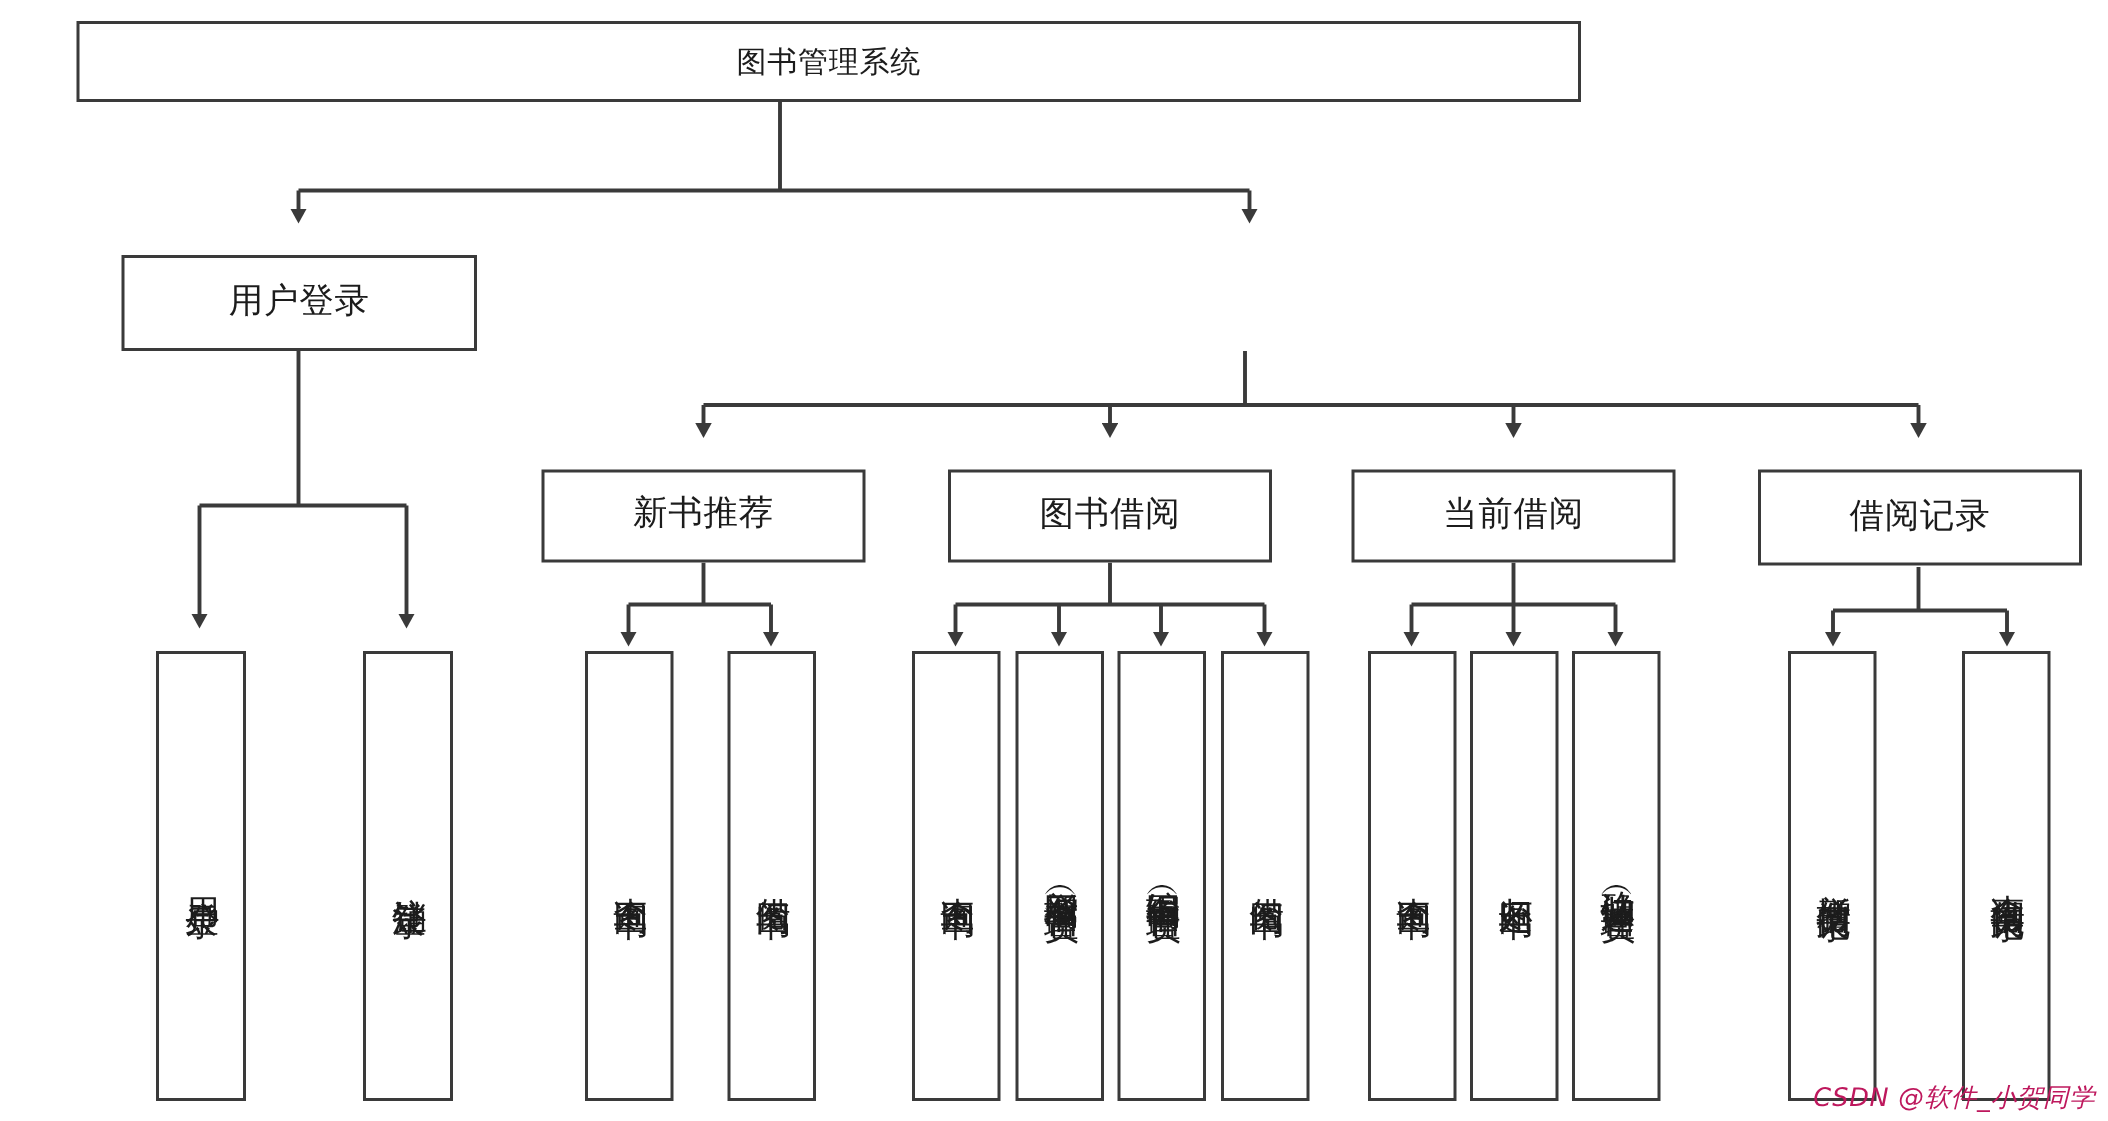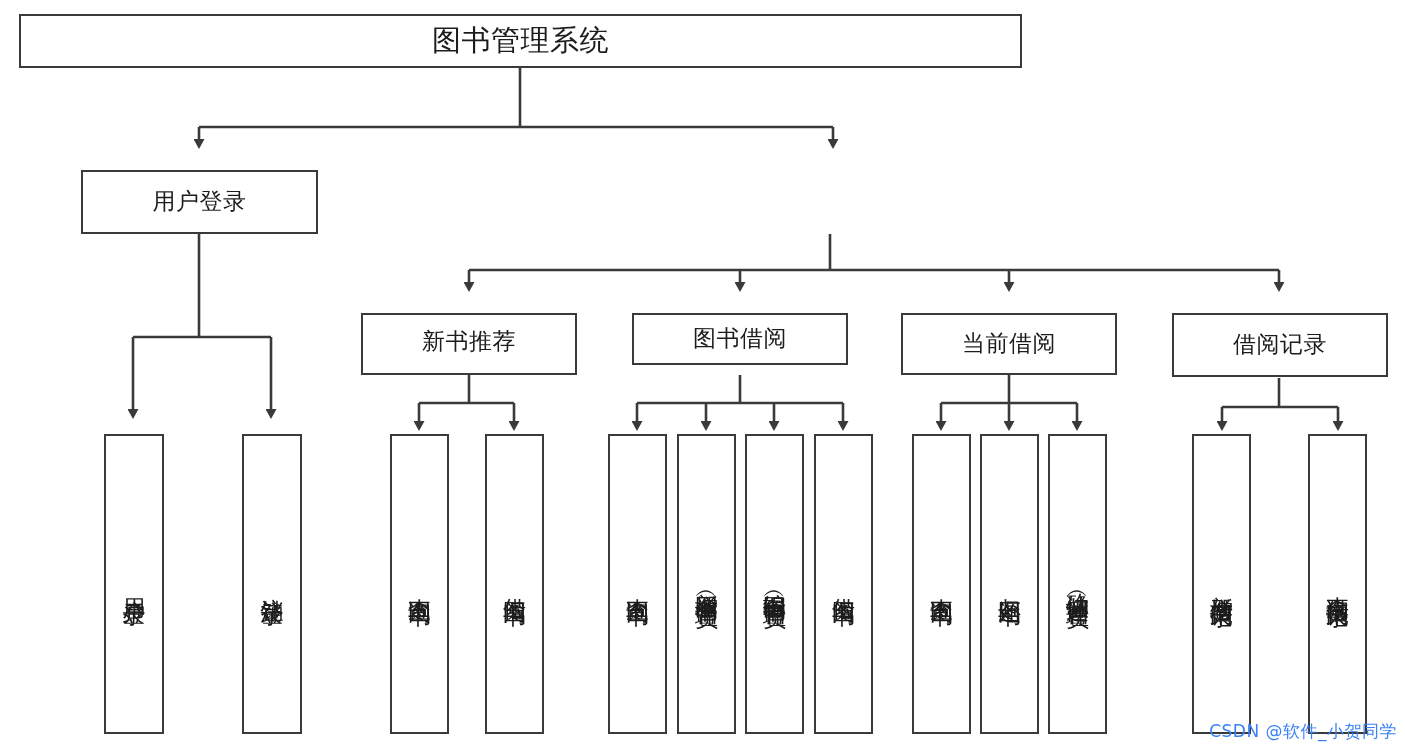--- a/index.html
+++ b/index.html
@@ -34,21 +34,22 @@
     align-items: center;
     justify-content: center;
     color: #1c1c1c;
   }
   .node-h {
     font-size: 23px;
     letter-spacing: 0.5px;
     line-height: 1.1;
   }
   .node-title {
-    font-size: 29px;
+    font-size: 20px;
+    margin-left: 32px;
   }
   .node-v {
     writing-mode: vertical-rl;
     text-orientation: upright;
     font-size: 23px;
     line-height: 1.18;
     letter-spacing: 2px;
     align-items: center;
     justify-content: center;
     text-align: center;
@@ -58,23 +59,24 @@
     writing-mode: vertical-rl;
     text-orientation: upright;
     display: inline-block;
     max-height: 100%;
   }
   .watermark {
     position: absolute;
     right: 8px;
     bottom: 4px;
     font-size: 17px;
-    color: #3b82f6;
+    color: #be185d;
     white-space: nowrap;
     letter-spacing: 0.5px;
+    font-style: italic;
   }
 </style>
 </head>
 <body>
 
 <div id="canvas">
 
   <svg class="connectors" viewBox="0 0 1405 747" xmlns="http://www.w3.org/2000/svg">
     <defs>
       <marker id="arrow" markerWidth="10" markerHeight="11" refX="1" refY="5.5" orient="auto" markerUnits="userSpaceOnUse">
@@ -123,21 +125,21 @@
       <path d="M1222,407 L1222,422" marker-end="url(#arrow)"></path>
       <path d="M1338,407 L1338,422" marker-end="url(#arrow)"></path>
     </g>
   </svg>
 
   <div class="node node-h node-title" style="left:19px; top:14px; width:1003px; height:54px;">图书管理系统</div>
 
   <div class="node node-h" style="left:81px; top:170px; width:237px; height:64px;">用户登录</div>
 
   <div class="node node-h" style="left:361px; top:313px; width:216px; height:62px;font-family:Liberation Mono, monospace;">新书推荐</div>
-  <div class="node node-h" style="left:632px; top:313px; width:216px; height:52px;">图书借阅</div>
+  <div class="node node-h" style="left:632px; top:313px; width:216px; height:62px;">图书借阅</div>
   <div class="node node-h" style="left:901px; top:313px; width:216px; height:62px;">当前借阅</div>
   <div class="node node-h" style="left:1172px; top:313px; width:216px; height:64px;">借阅记录</div>
 
   <div class="node node-v" style="left:104px; top:434px; width:60px; height:300px;">
     <span>用户登录</span>
   </div>
   <div class="node node-v" style="left:242px; top:434px; width:60px; height:300px;">
     <span>注销登录</span>
   </div>
 

